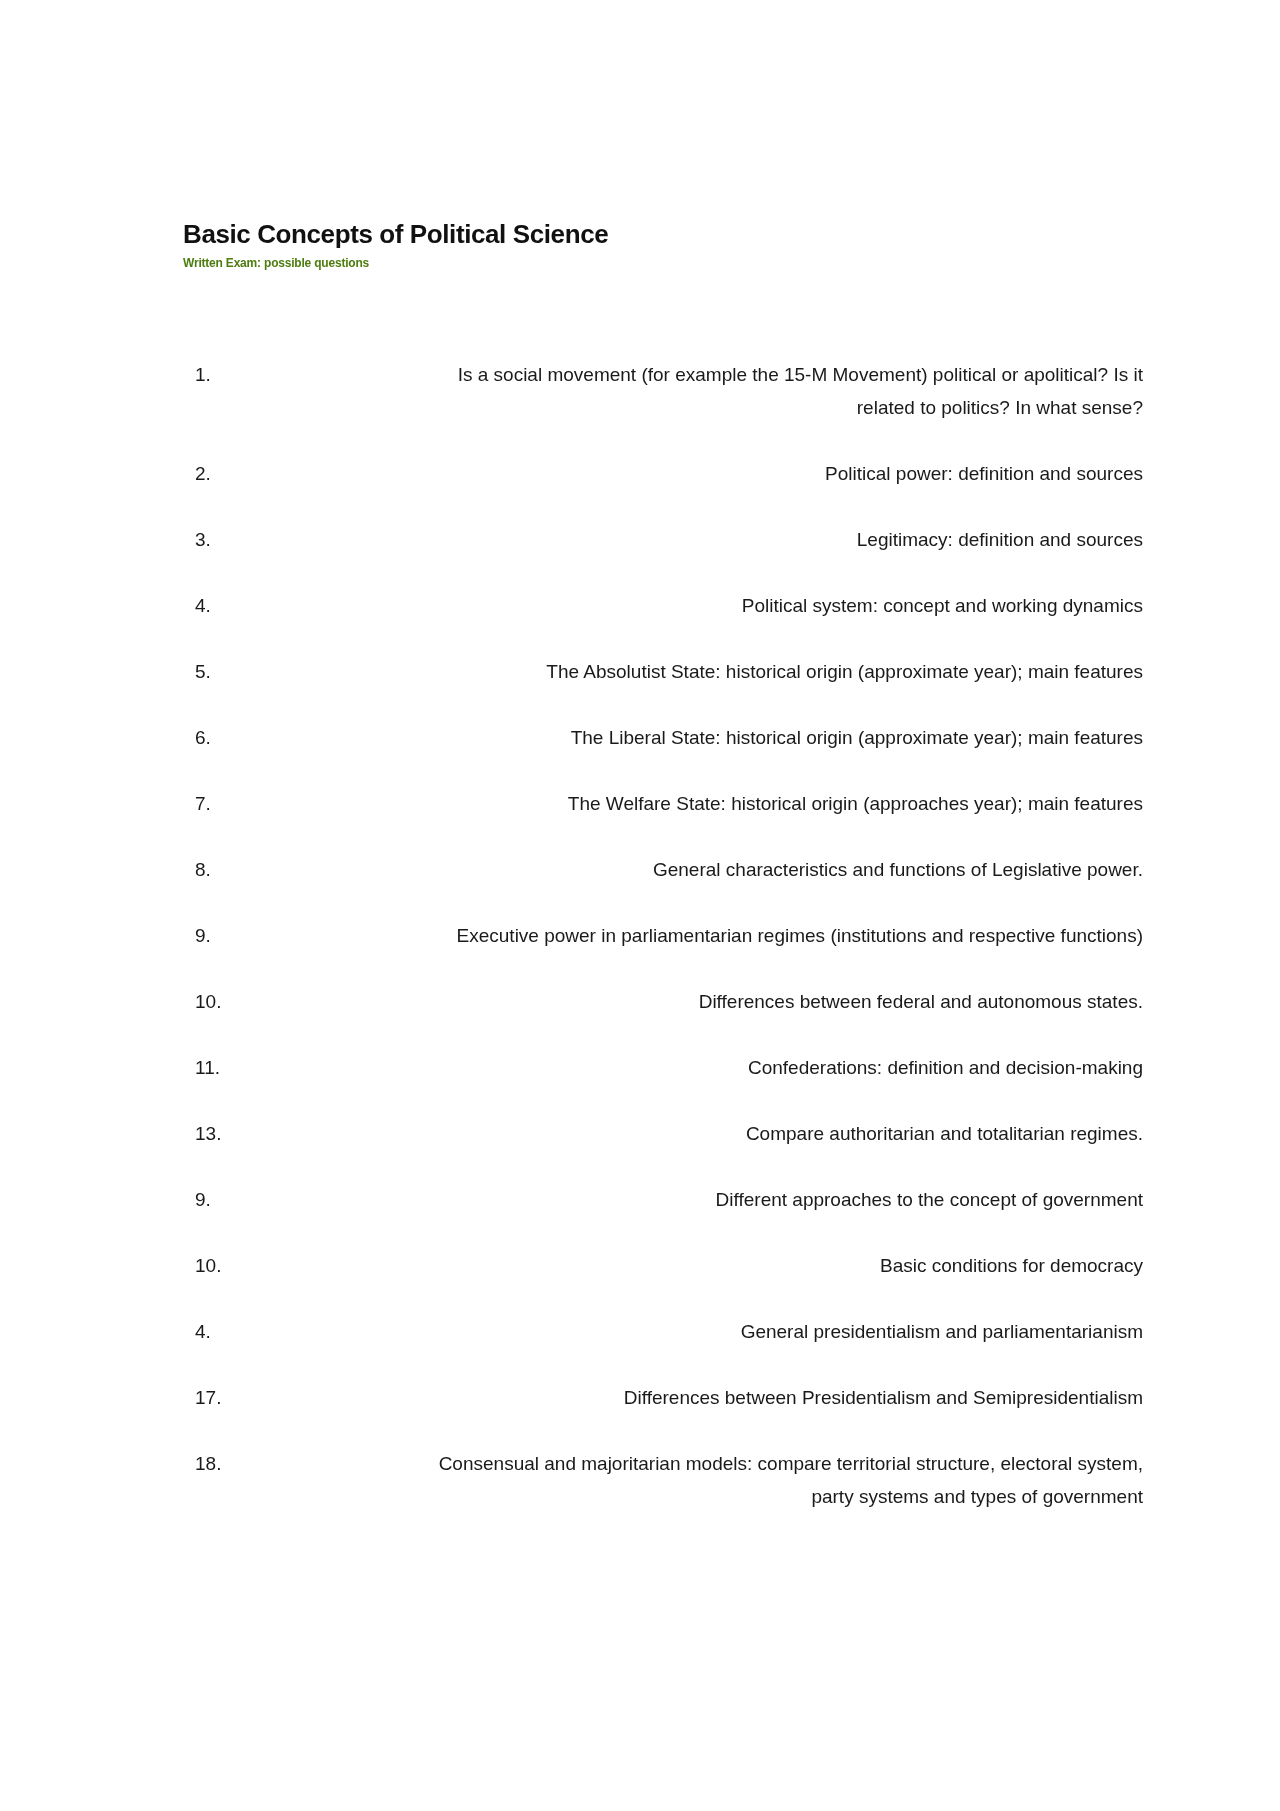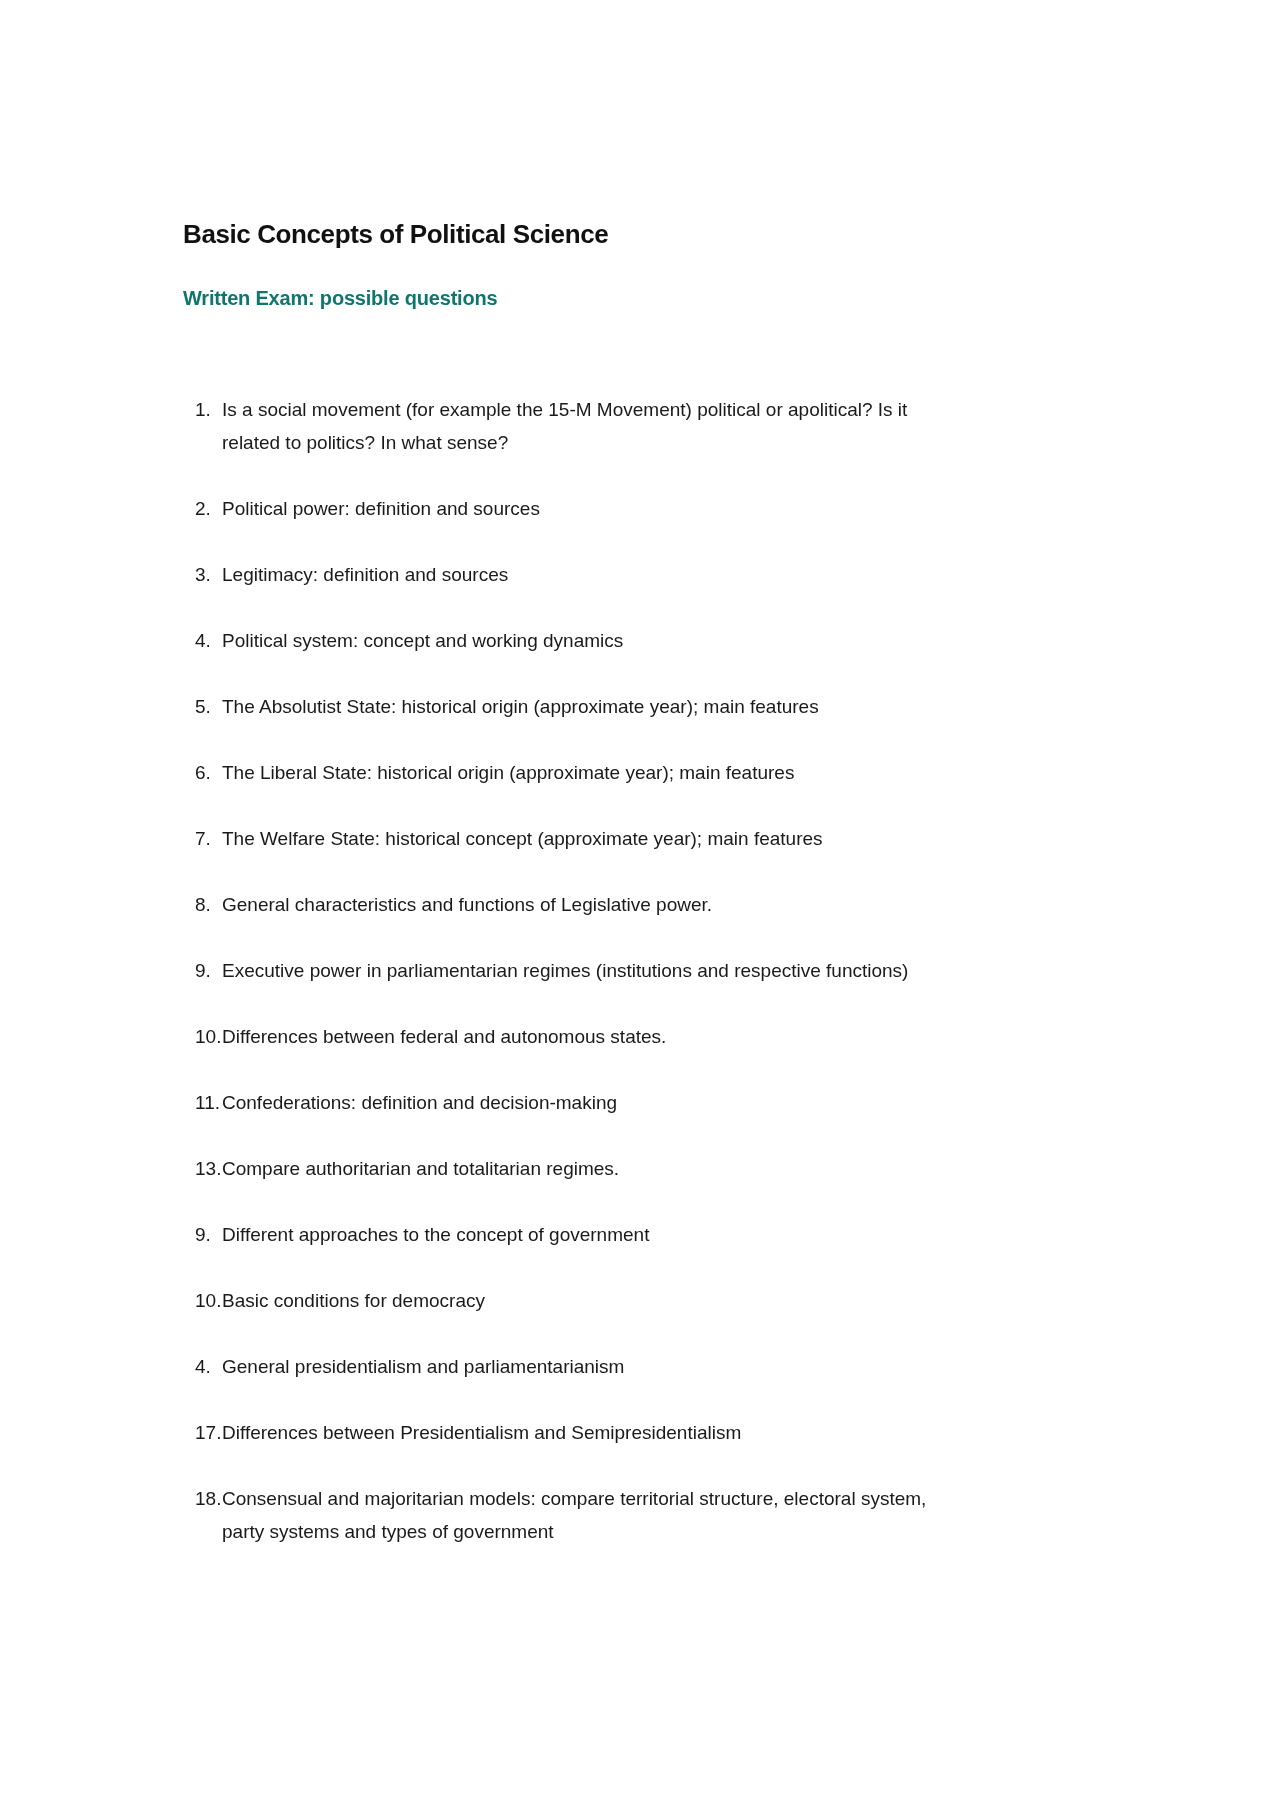--- a/index.html
+++ b/index.html
@@ -24,26 +24,25 @@
   .doc-title {
     font-size: 26px;
     font-weight: 700;
     line-height: 32px;
     letter-spacing: -0.4px;
     color: #111111;
     white-space: nowrap;
   }
 
   .doc-subtitle {
-    margin-top: 35px;
-    font-size: 20px;
+    font-size: 12px;
     font-weight: 700;
     line-height: 26px;
     letter-spacing: -0.2px;
-    color: #0f766e;
+    color: #4d7c0f;
     white-space: nowrap;
   }
 
   .question-list {
     list-style: none;
     margin-top: 82px;
     max-width: 960px;
   }
 
   .question-item {
@@ -61,20 +60,21 @@
     white-space: nowrap;
   }
 
   .q-text {
     flex: 1 1 auto;
     min-width: 0;
   }
 
   .q-line {
     display: block;
+    text-align: right;
   }
 </style>
 </head>
 <body>
 
 <div class="page">
   <h1 class="doc-title">Basic Concepts of Political Science</h1>
   <h2 class="doc-subtitle">Written Exam: possible questions</h2>
   <ol class="question-list" id="question-list">
       <li class="question-item">
@@ -110,21 +110,21 @@
       </li>
       <li class="question-item">
         <span class="q-num">6.</span>
         <span class="q-text">
           <span class="q-line">The Liberal State: historical origin (approximate year); main features</span>
         </span>
       </li>
       <li class="question-item">
         <span class="q-num">7.</span>
         <span class="q-text">
-          <span class="q-line">The Welfare State: historical concept (approximate year); main features</span>
+          <span class="q-line">The Welfare State: historical origin (approaches year); main features</span>
         </span>
       </li>
       <li class="question-item">
         <span class="q-num">8.</span>
         <span class="q-text">
           <span class="q-line">General characteristics and functions of Legislative power.</span>
         </span>
       </li>
       <li class="question-item">
         <span class="q-num">9.</span>

